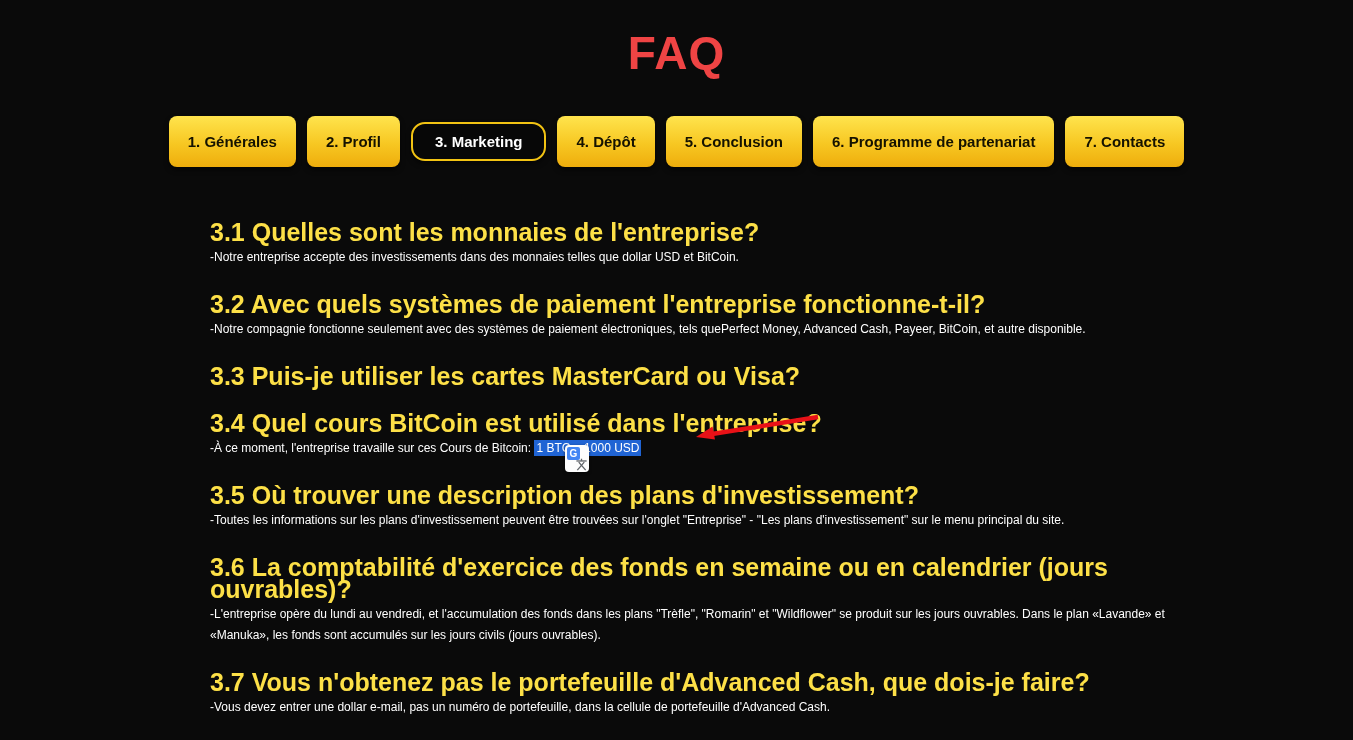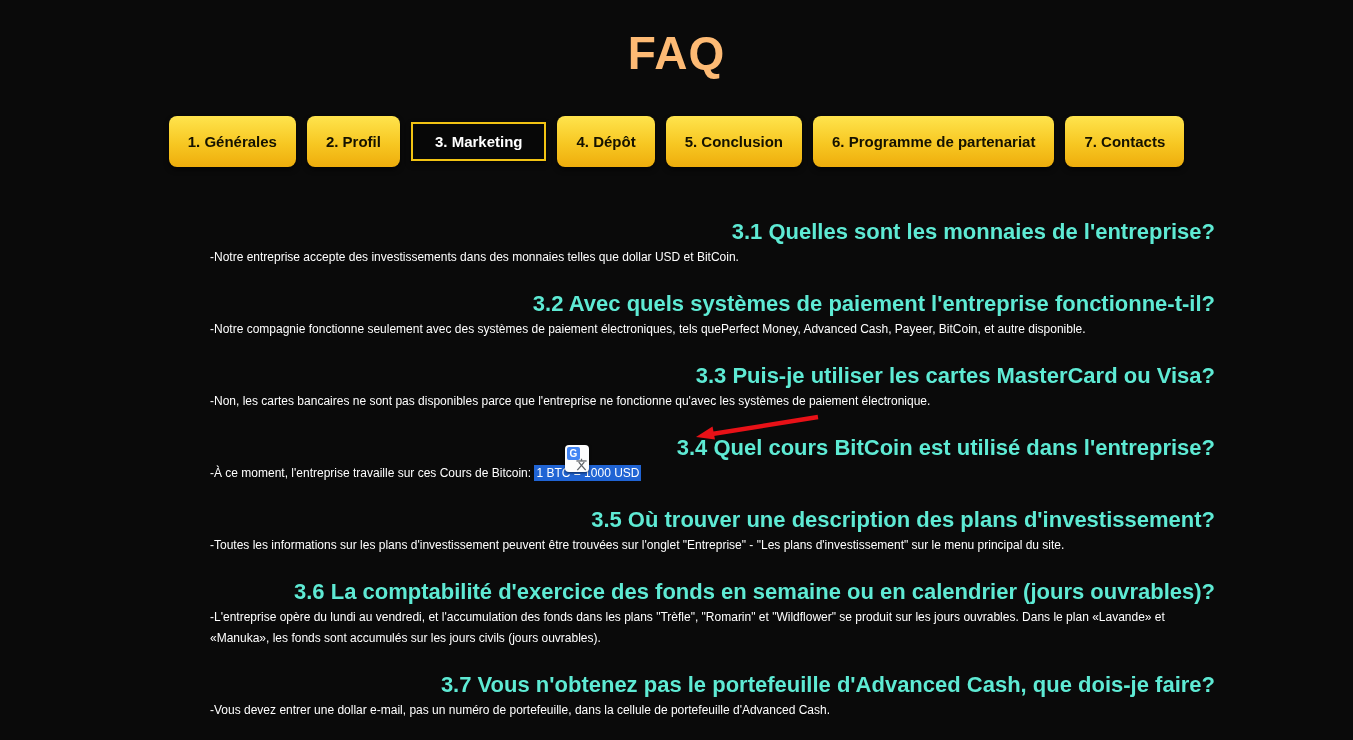--- a/index.html
+++ b/index.html
@@ -9,21 +9,21 @@
     font-family:"Liberation Sans","DejaVu Sans",sans-serif;
     color:#ffffff;
     position:relative;
     overflow:hidden;
   }
   .page-title{
     margin:26px 0 0 0;
     text-align:center;
     font-size:46px;
     font-weight:700;
-    color:#fdba74;
+    color:#ef4444;
     letter-spacing:1px;
   }
   .tabs{
     margin-top:36px;
     display:flex;
     justify-content:center;
     align-items:center;
     gap:11px;
   }
   .tab{
@@ -37,35 +37,34 @@
     border:none;
     border-radius:8px;
     cursor:pointer;
     box-shadow:0 3px 5px rgba(0,0,0,.55);
     white-space:nowrap;
   }
   .tab.active{
     background:#070707;
     color:#ffffff;
     border:2px solid #f2c313;
-    border-radius:0;
+    border-radius:14px;
     padding:9px 22px;
   }
   .content{
     margin:54px 138px 0 210px;
     width:1005px;
   }
   .section{margin-bottom:25px;}
   .section h2{
     margin:0 0 4px 0;
-    font-size:22px;
+    font-size:25px;
     line-height:22px;
     font-weight:700;
-    color:#5eead4;
-    text-align:right;
+    color:#fde047;
   }
   .section p{
     margin:0;
     font-size:12px;
     line-height:21px;
     color:#ffffff;
   }
   .hl{
     background:#2064d4;
     color:#ffffff;
@@ -125,21 +124,20 @@
     <p>-Notre entreprise accepte des investissements dans des monnaies telles que dollar USD et BitCoin.</p>
   </div>
 
   <div class="section">
     <h2>3.2 Avec quels systèmes de paiement l'entreprise fonctionne-t-il?</h2>
     <p>-Notre compagnie fonctionne seulement avec des systèmes de paiement électroniques, tels quePerfect Money, Advanced Cash, Payeer, BitCoin, et autre disponible.</p>
   </div>
 
   <div class="section">
     <h2>3.3 Puis-je utiliser les cartes MasterCard ou Visa?</h2>
-    <p>-Non, les cartes bancaires ne sont pas disponibles parce que l'entreprise ne fonctionne qu'avec les systèmes de paiement électronique.</p>
   </div>
 
   <div class="section">
     <h2>3.4 Quel cours BitCoin est utilisé dans l'entreprise?</h2>
     <p><span>-À ce moment, l'entreprise travaille sur ces Cours de Bitcoin: </span><span class="hl">1 BTC = 1000 USD</span></p>
   </div>
 
   <div class="section">
     <h2>3.5 Où trouver une description des plans d'investissement?</h2>
     <p>-Toutes les informations sur les plans d'investissement peuvent être trouvées sur l'onglet "Entreprise" - "Les plans d'investissement" sur le menu principal du site.</p>

